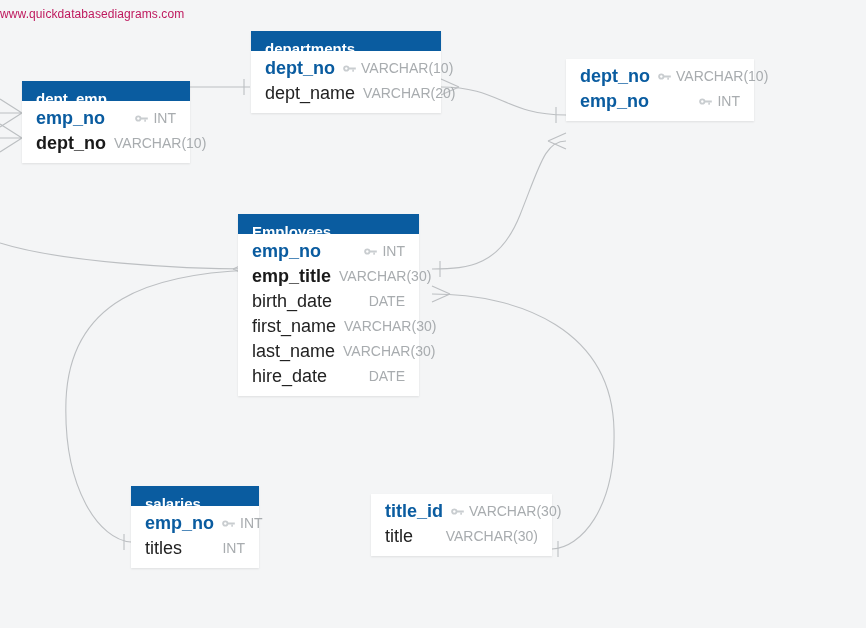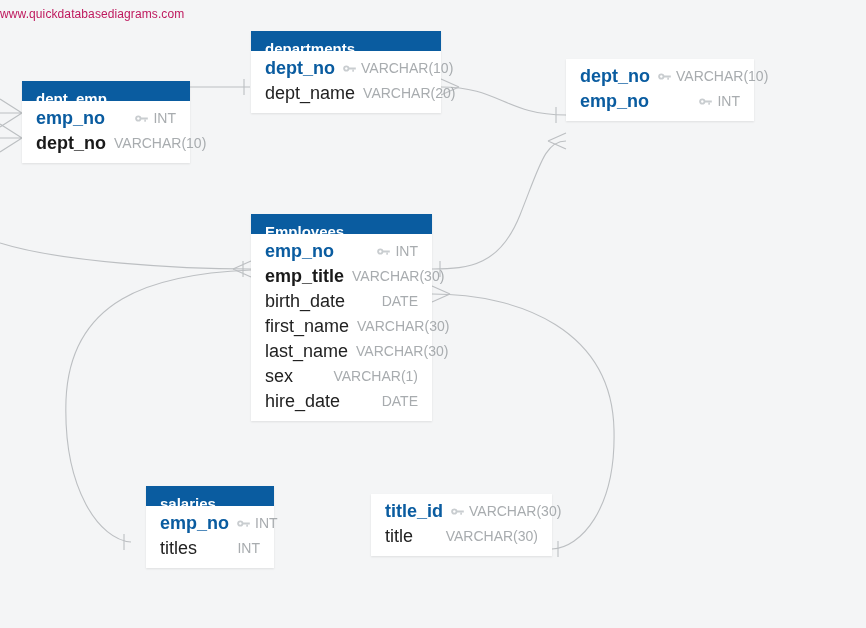--- a/index.html
+++ b/index.html
@@ -226,21 +226,21 @@
               <circle cx="3.3" cy="4.5" r="1.2" fill="#ffffff"></circle>
               <rect x="5.6" y="3.5" width="7.2" height="2" fill="#c9cdd0"></rect>
               <rect x="9.3" y="5.5" width="1.6" height="2.2" fill="#c9cdd0"></rect>
             </svg>
           </span>
         <span class="field-type">INT</span>
       </div>
     </div>
   </div>
 
-  <div class="table-box" style="left:251px; top:214px; width:181px;">
+  <div class="table-box" style="left:238px; top:214px; width:181px;">
     <div class="table-header">Employees</div>
     <div class="table-body">
       <div class="field-row">
         <span class="field-name pk">emp_no</span>
         <span class="field-spacer"></span>
         <span class="key-icon">
             <svg width="13" height="9" viewBox="0 0 13 9">
               <circle cx="3.3" cy="4.5" r="3.1" fill="#c9cdd0"></circle>
               <circle cx="3.3" cy="4.5" r="1.2" fill="#ffffff"></circle>
               <rect x="5.6" y="3.5" width="7.2" height="2" fill="#c9cdd0"></rect>
@@ -263,33 +263,28 @@
         <span class="field-name">first_name</span>
         <span class="field-spacer"></span>
         <span class="field-type">VARCHAR(30)</span>
       </div>
       <div class="field-row">
         <span class="field-name">last_name</span>
         <span class="field-spacer"></span>
         <span class="field-type">VARCHAR(30)</span>
       </div>
       <div class="field-row">
-        <span class="field-name">sex</span>
-        <span class="field-spacer"></span>
-        <span class="field-type">VARCHAR(1)</span>
-      </div>
-      <div class="field-row">
         <span class="field-name">hire_date</span>
         <span class="field-spacer"></span>
         <span class="field-type">DATE</span>
       </div>
     </div>
   </div>
 
-  <div class="table-box" style="left:146px; top:486px; width:128px;">
+  <div class="table-box" style="left:131px; top:486px; width:128px;">
     <div class="table-header">salaries</div>
     <div class="table-body">
       <div class="field-row">
         <span class="field-name pk">emp_no</span>
         <span class="field-spacer"></span>
         <span class="key-icon">
             <svg width="13" height="9" viewBox="0 0 13 9">
               <circle cx="3.3" cy="4.5" r="3.1" fill="#c9cdd0"></circle>
               <circle cx="3.3" cy="4.5" r="1.2" fill="#ffffff"></circle>
               <rect x="5.6" y="3.5" width="7.2" height="2" fill="#c9cdd0"></rect>

